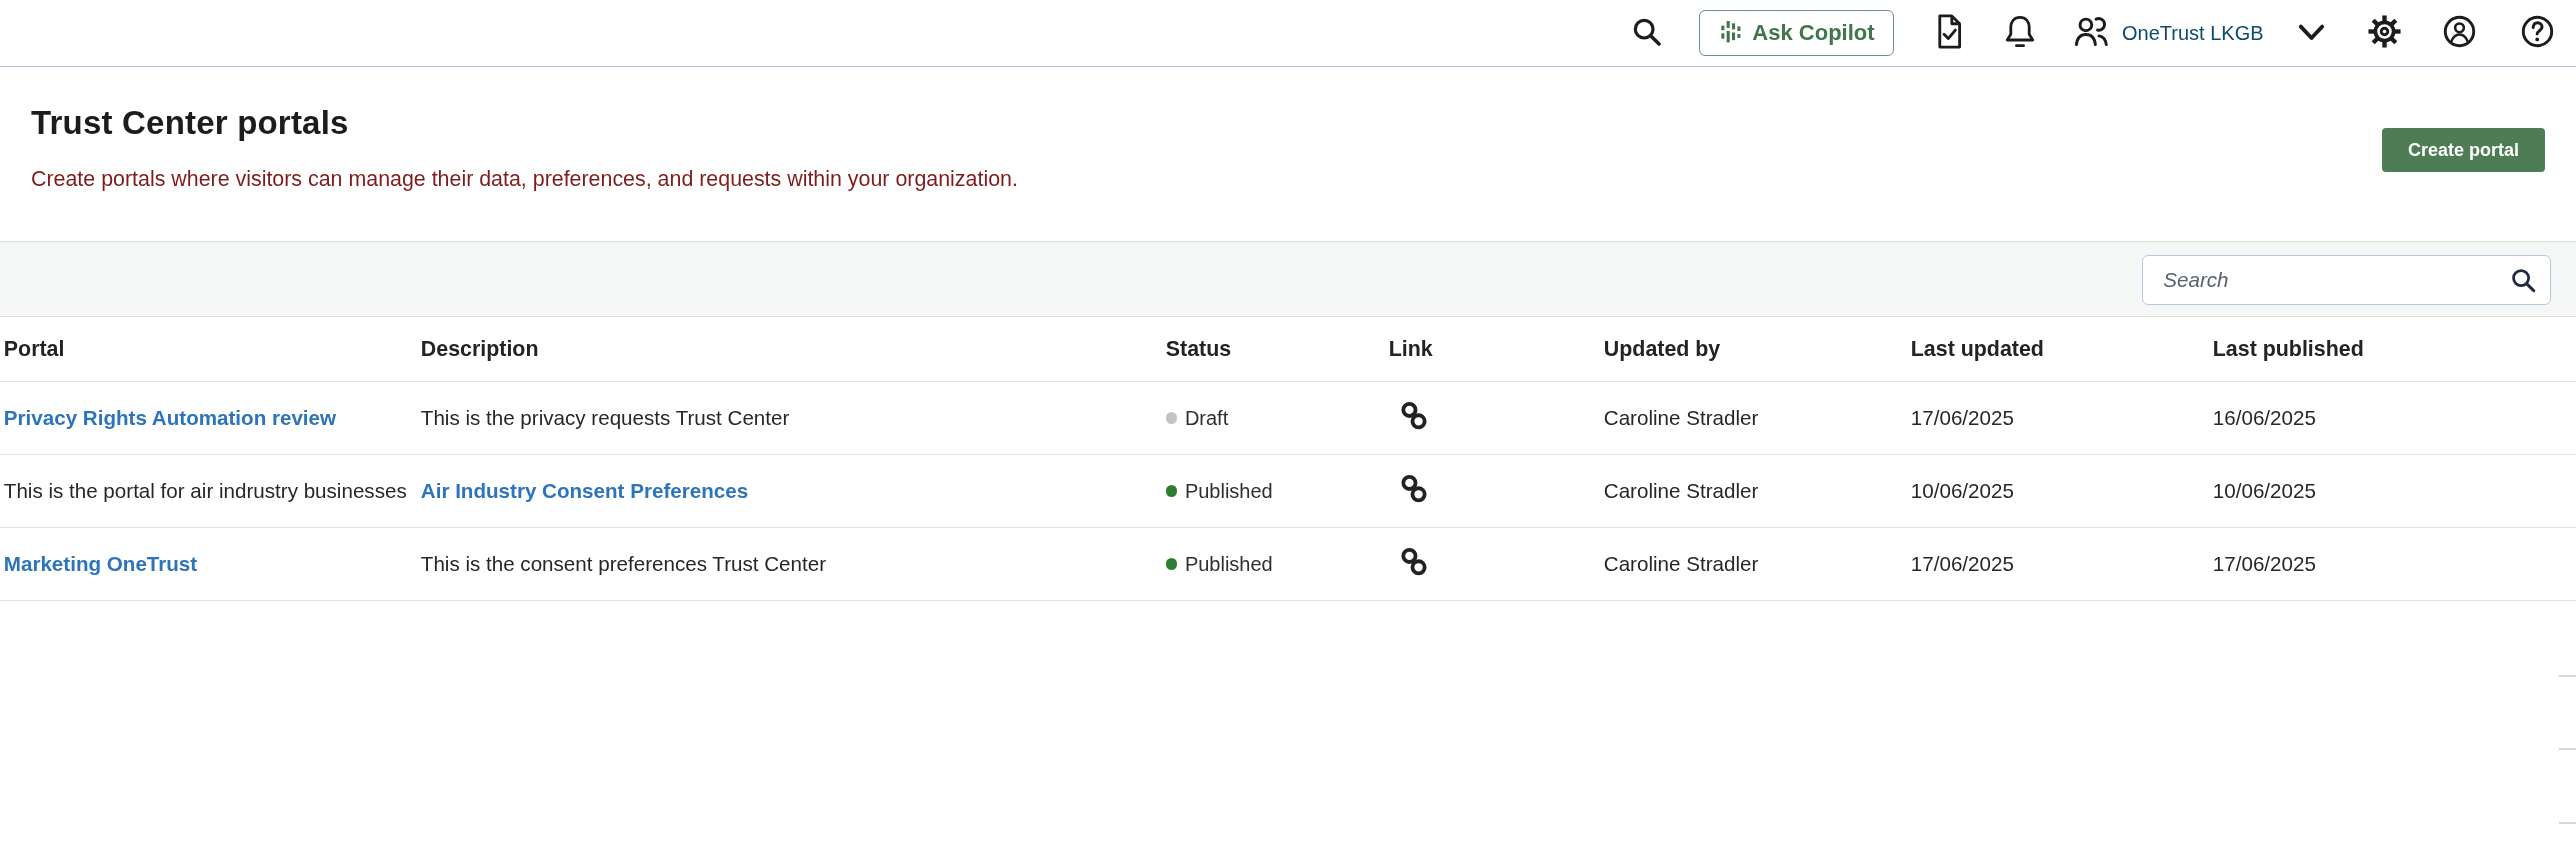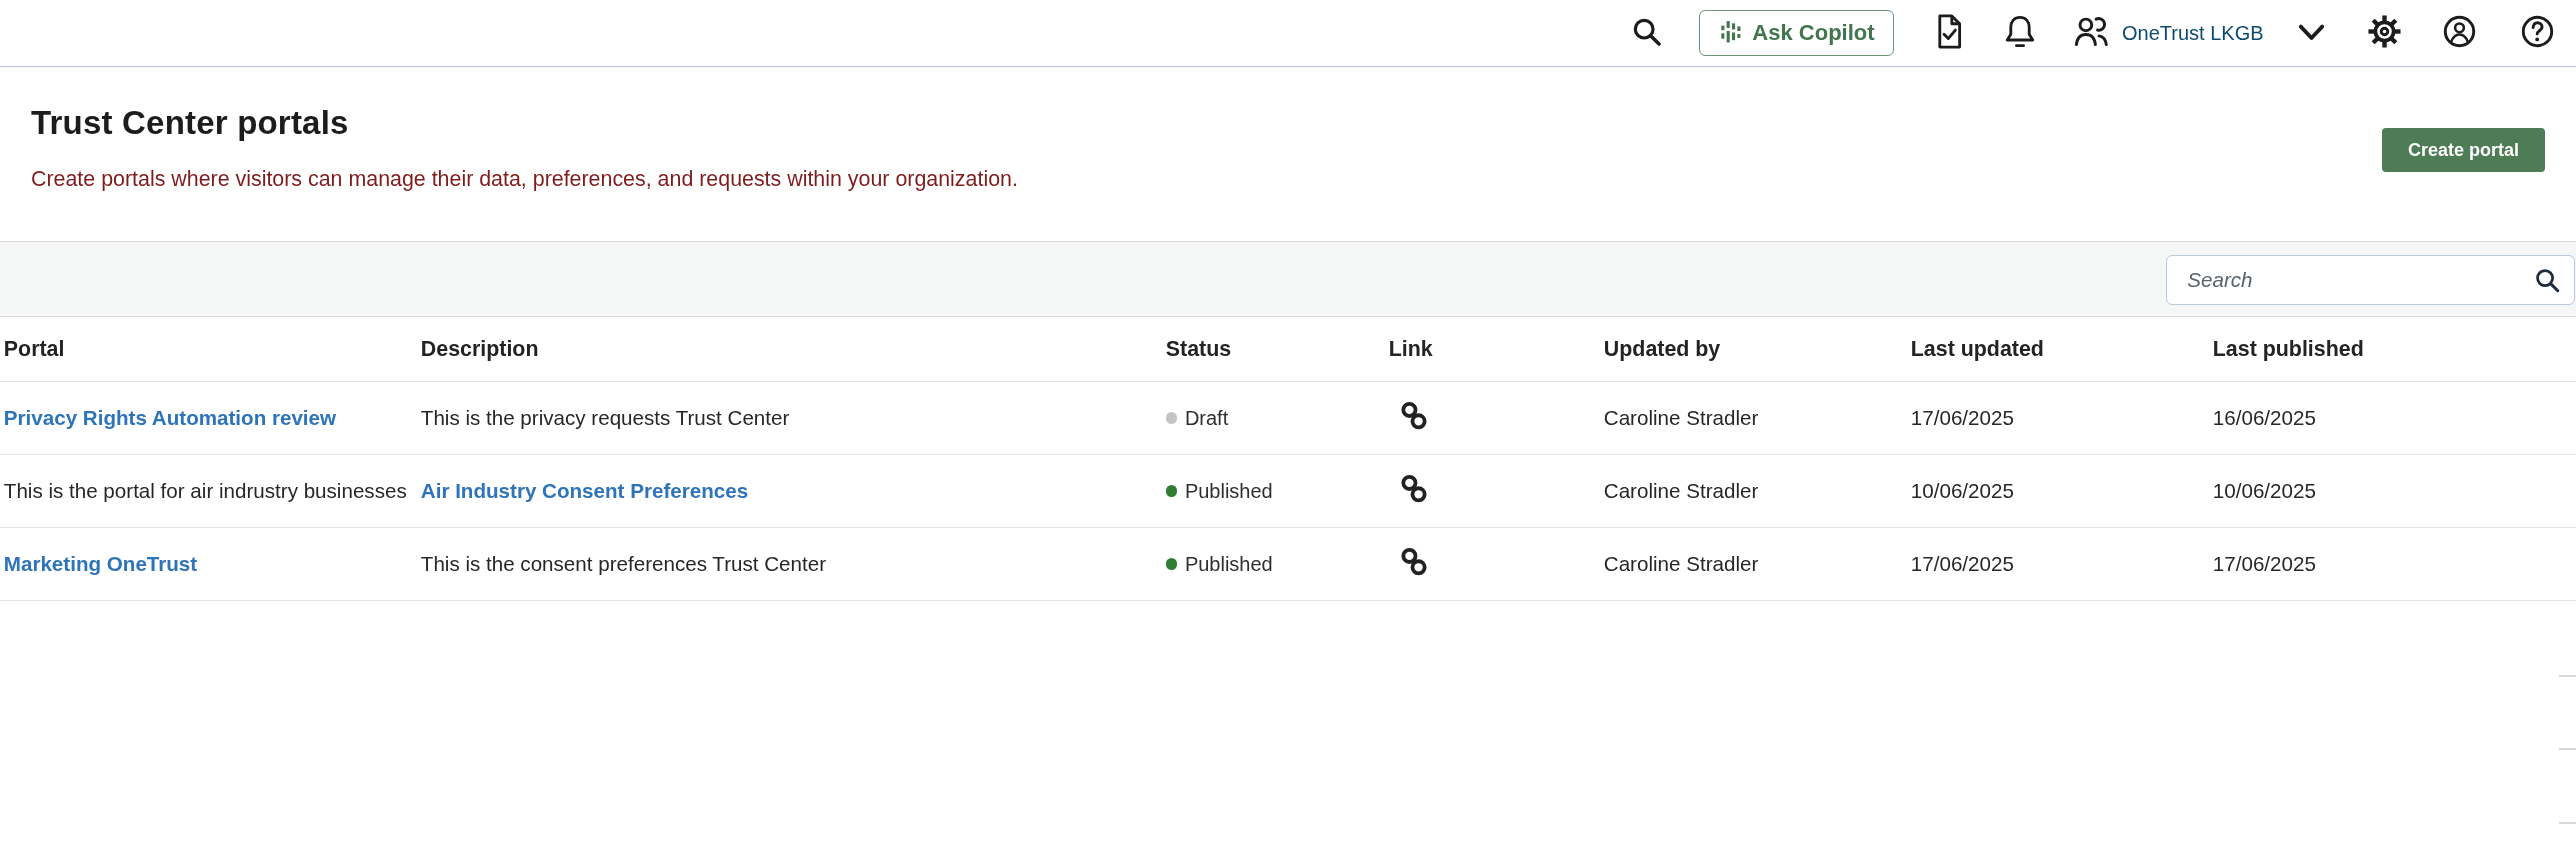--- a/index.html
+++ b/index.html
@@ -51,21 +51,21 @@
     border: none; border-radius: 4px; cursor: pointer;
   }
 
   
   .toolbar-band {
     position: relative; height: 76px;
     background: #f5f6f6;
     border-top: 1.5px solid #dadada; border-bottom: 1.5px solid #dadada;
   }
   .search-box {
-    position: absolute; right: 1px; top: 13px;
+    position: absolute; right: 25px; top: 13px;
     width: 409px; height: 50px;
     background: #fff; border: 1.5px solid #bac9de; border-radius: 6.1px;
     display: flex; align-items: center; padding: 0 12.2px 0 18.3px;
   }
   .search-box input {
     flex: 1; border: none; outline: none; background: transparent;
     font-family: "Liberation Sans", sans-serif;
     font-style: italic; font-size: 20.6px; color: #333;
   }
   .search-box input::placeholder { color: #5a6270; font-style: italic; opacity: 1; }

